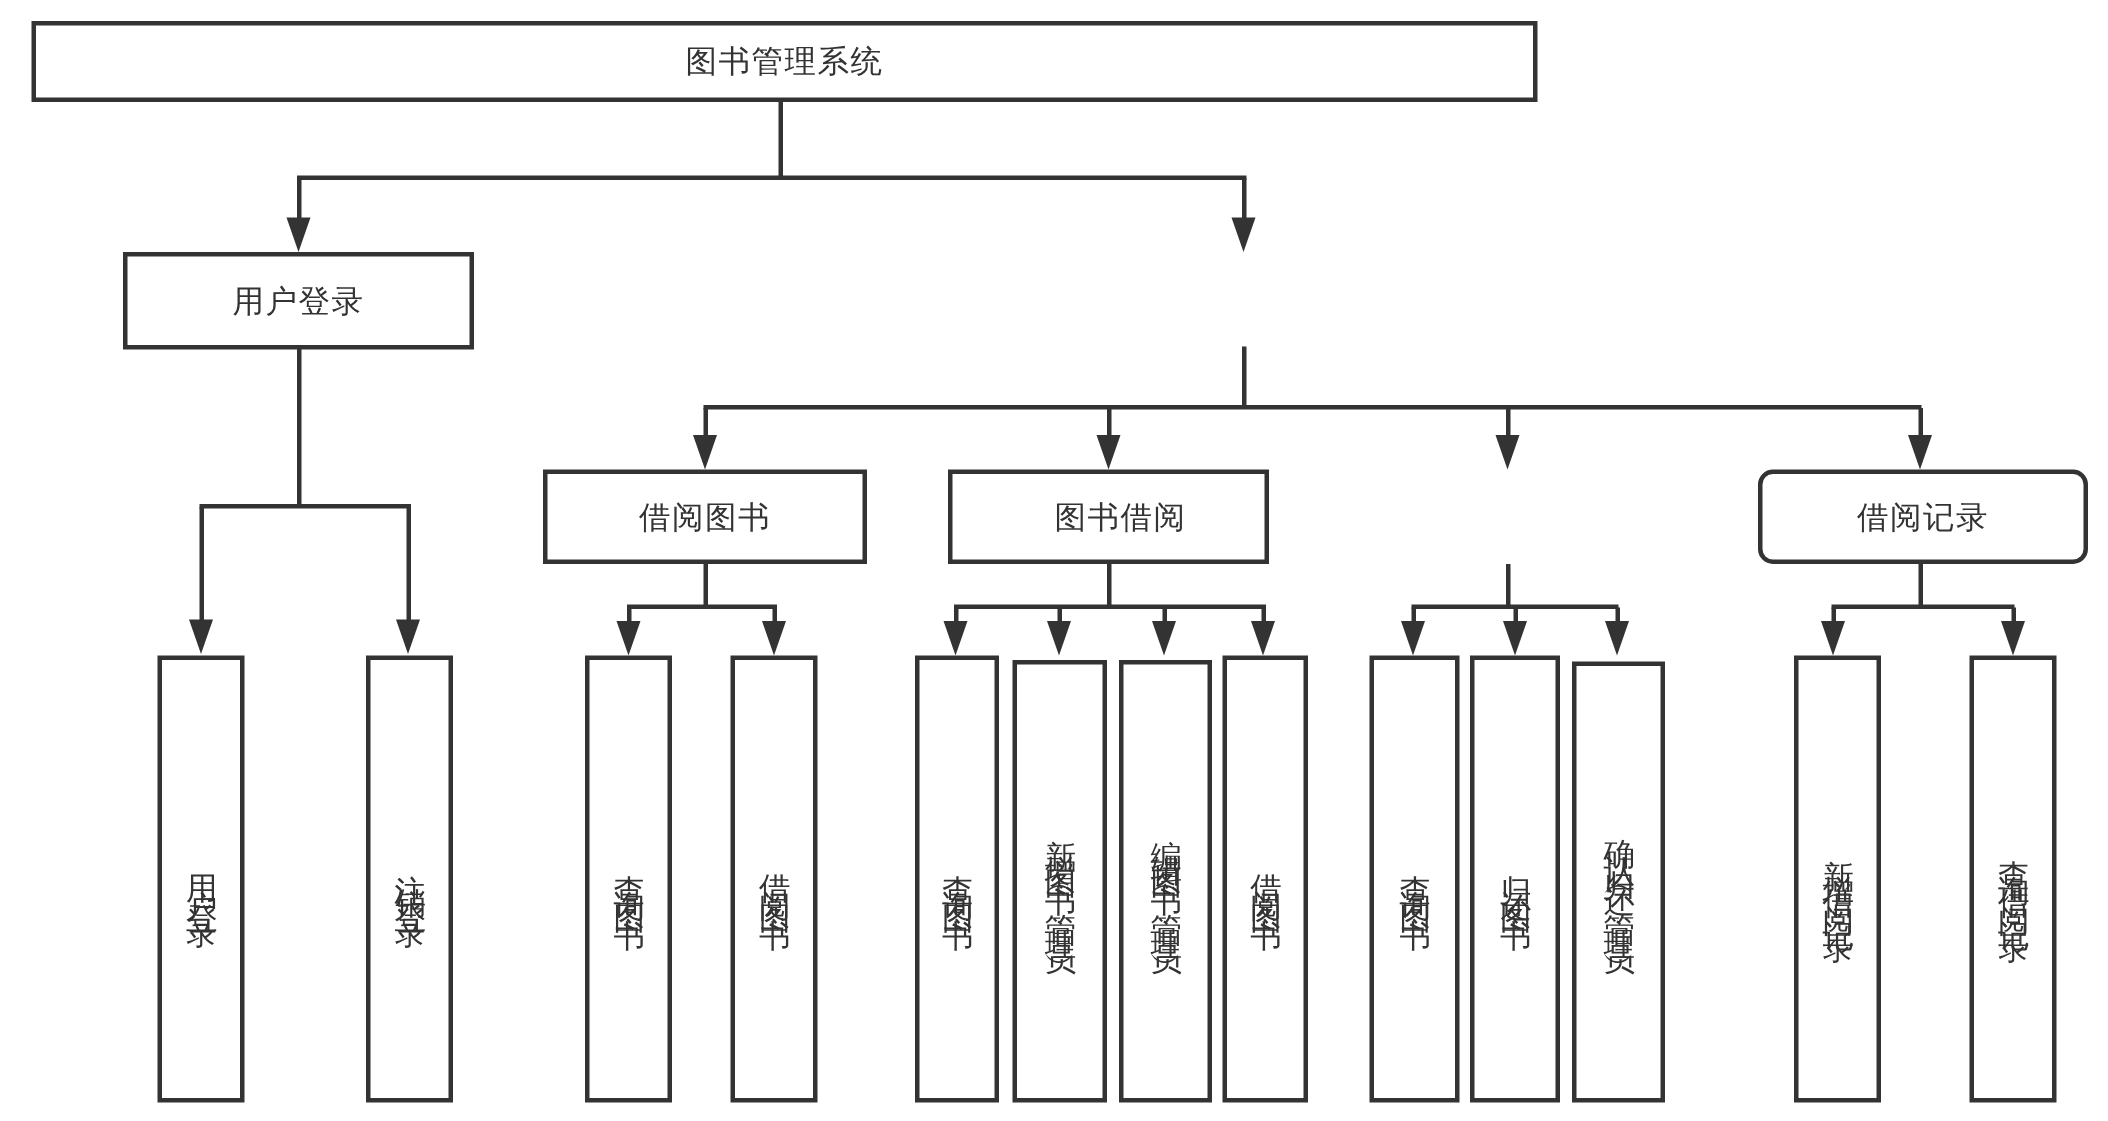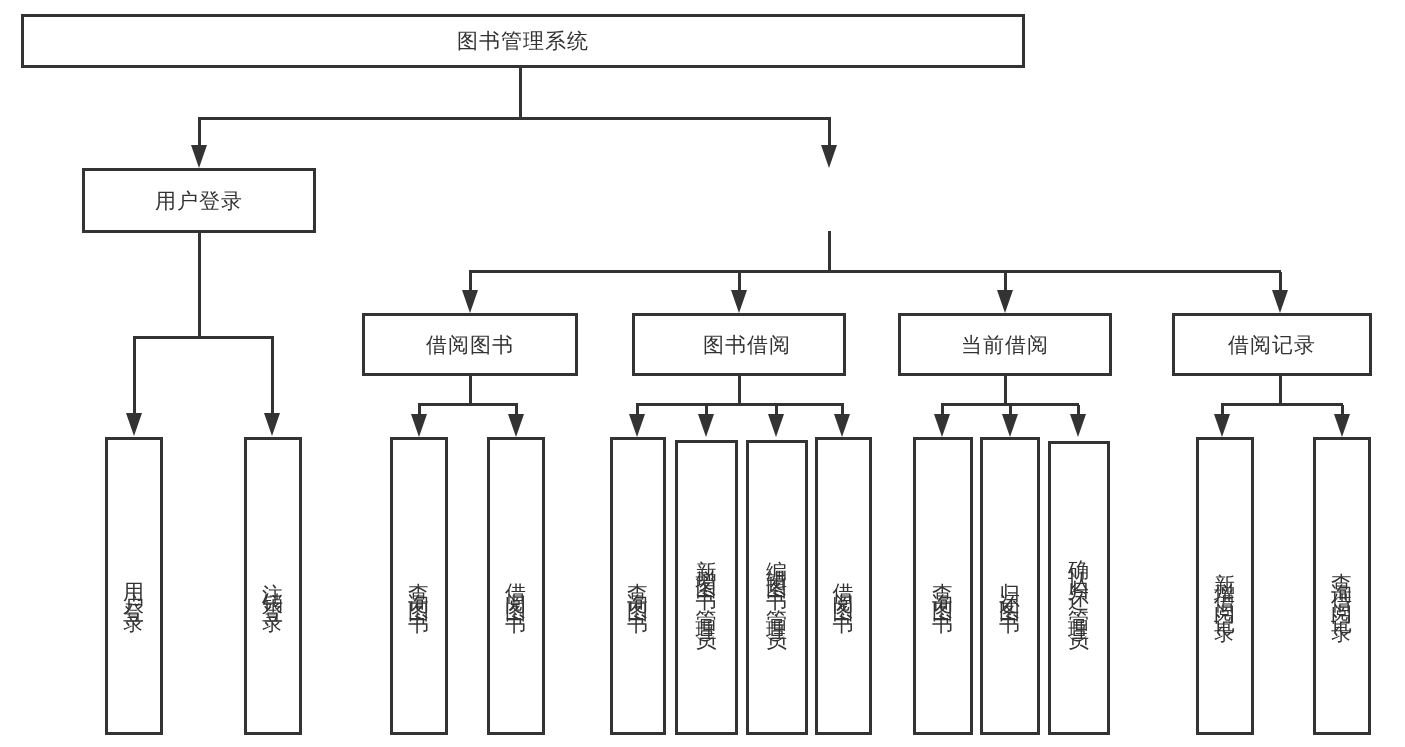--- a/index.html
+++ b/index.html
@@ -98,24 +98,21 @@
   <div class="ah" style="left:997px; top:290px;"></div>
   <div class="vl" style="left:1279px; top:272px; height:20px;"></div>
   <div class="ah" style="left:1272px; top:290px;"></div>
 
   <div class="box" style="left:362px; top:313px; width:216px; height:63px;">
     <span>借阅图书</span>
   </div>
   <div class="box" style="left:632px; top:313px; width:214px; height:63px;padding-left:16px;">
     <span>图书借阅</span>
   </div>
-  <div class="box" style="left:898px; top:313px; width:214px; height:63px;">
-    <span>当前借阅</span>
-  </div>
-  <div class="box" style="left:1172px; top:313px; width:200px; height:63px;">
+  <div class="box" style="left:1172px; top:313px; width:220px; height:63px;border-radius:10px;">
     <span>借阅记录</span>
   </div>
 
   <div class="vl" style="left:469px; top:376px; height:30px;"></div>
   <div class="hl" style="left:418px; top:403px; width:100px;"></div>
   <div class="vl" style="left:418px; top:405px; height:11px;"></div>
   <div class="ah" style="left:411px; top:414px;"></div>
   <div class="vl" style="left:515px; top:405px; height:11px;"></div>
   <div class="ah" style="left:508px; top:414px;"></div>
 

